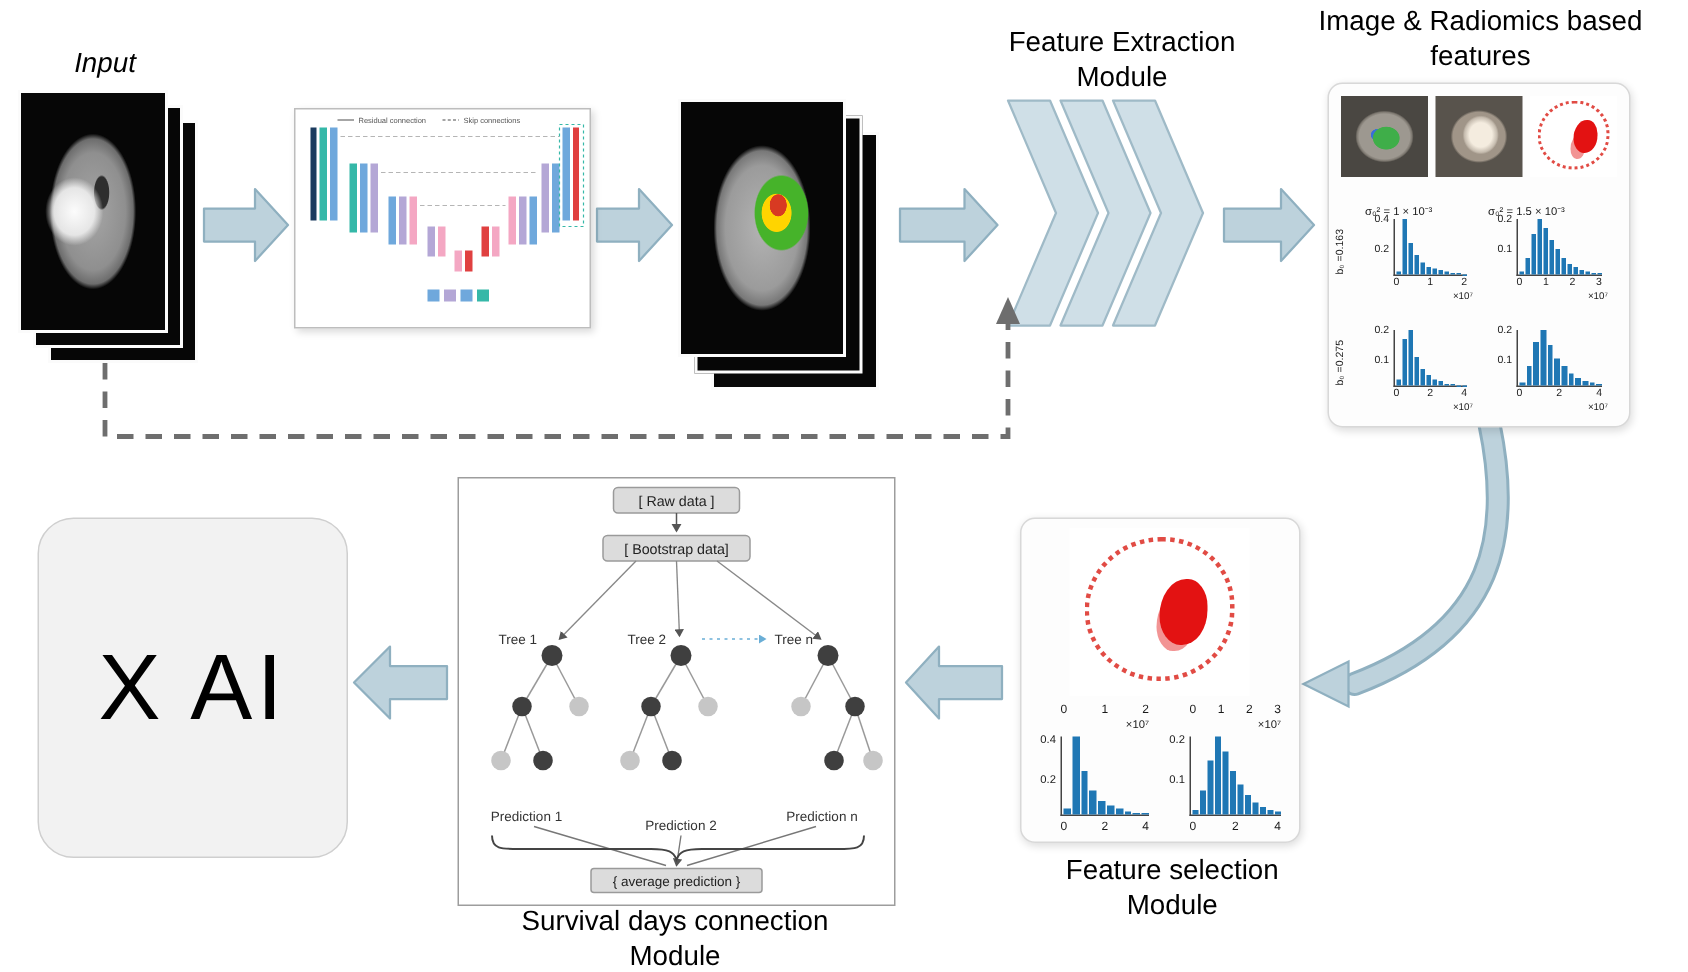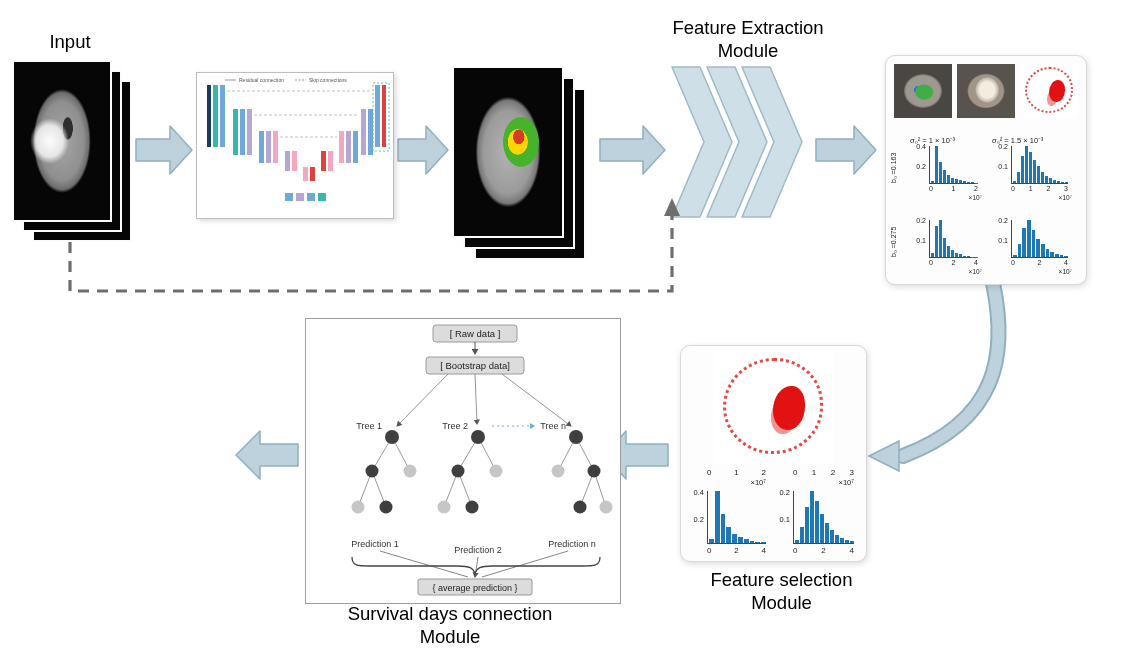--- a/index.html
+++ b/index.html
@@ -82,23 +82,25 @@
       <path d="M993,283 C1008,355 998,420 903,456" fill="none" stroke="#8fb0c0" stroke-width="16" stroke-linecap="round"></path>
       <path d="M993,283 C1008,355 998,420 903,456" fill="none" stroke="#bdd2dc" stroke-width="12" stroke-linecap="round"></path>
       <polygon points="899,441 899,471 869,456" fill="#bdd2dc" stroke="#8fb0c0" stroke-width="1.5"></polygon>
     </g>
     <g>
       <path d="M70,242 L70,291 L672,291 L672,212" fill="none" stroke="#6e6e6e" stroke-width="3.2" stroke-dasharray="11,8"></path>
       <polygon points="664,216 680,216 672,198" fill="#6e6e6e"></polygon>
     </g>
   </svg>
 
-  <div class="lbl" style="left:20px;top:30px;width:100px;">Input</div>
+  <div class="lbl" style="left:20px;top:30px;width:100px;font-style:italic;">Input</div>
   <div class="lbl" style="left:653px;top:16px;width:190px;">Feature Extraction
 Module</div>
+  <div class="lbl" style="left:858px;top:2px;width:258px;">Image &amp; Radiomics based
+features</div>
 
   <div class="stack" style="left:12px;top:60px;width:122px;height:184px;">
     <div class="mri input-brain" style="left:20px;top:20px;width:96px;height:158px;"></div>
     <div class="mri input-brain" style="left:10px;top:10px;width:96px;height:158px;"></div>
     <div class="mri input-brain" style="left:0;top:0;width:96px;height:158px;"></div>
   </div>
 
   <div class="module-box" style="left:196px;top:72px;width:196px;height:145px;">
     <svg width="196" height="145" viewBox="0 0 196 145">
       <line x1="28" y1="7" x2="39" y2="7" stroke="#888" stroke-width="0.9"></line>
@@ -262,22 +264,25 @@
         </div>
       <div class="xticks">
           <span>0</span>
           <span>2</span>
           <span>4</span>
         </div>
       <div class="exp">×10⁷</div>
     </div>
   </div>
 
-
-  <div class="module-box" style="left:305px;top:318px;width:290px;height:284px;border-color:#9d9d9d;box-shadow:none;padding-left:24px;">
+  <div class="xai-box" style="left:25px;top:345px;width:205px;height:225px;">
+    <div class="xai-text">X AI</div>
+  </div>
+
+  <div class="module-box" style="left:305px;top:318px;width:290px;height:284px;border-color:#9d9d9d;box-shadow:none;">
     <svg width="290" height="284" viewBox="0 0 290 284">
       <defs>
         <marker id="mf" markerWidth="7" markerHeight="7" refX="5" refY="3.5" orient="auto">
             <path d="M0,0 L6,3.5 L0,7 Z" fill="#555"></path>
           </marker>
         <marker id="mb" markerWidth="6" markerHeight="6" refX="4" refY="3" orient="auto">
             <path d="M0,0 L5,3 L0,6 Z" fill="#6aaed6"></path>
           </marker>
       </defs>
       <rect x="103" y="6" width="84" height="17" rx="3" fill="#dcdcdc" stroke="#9a9a9a"></rect>

